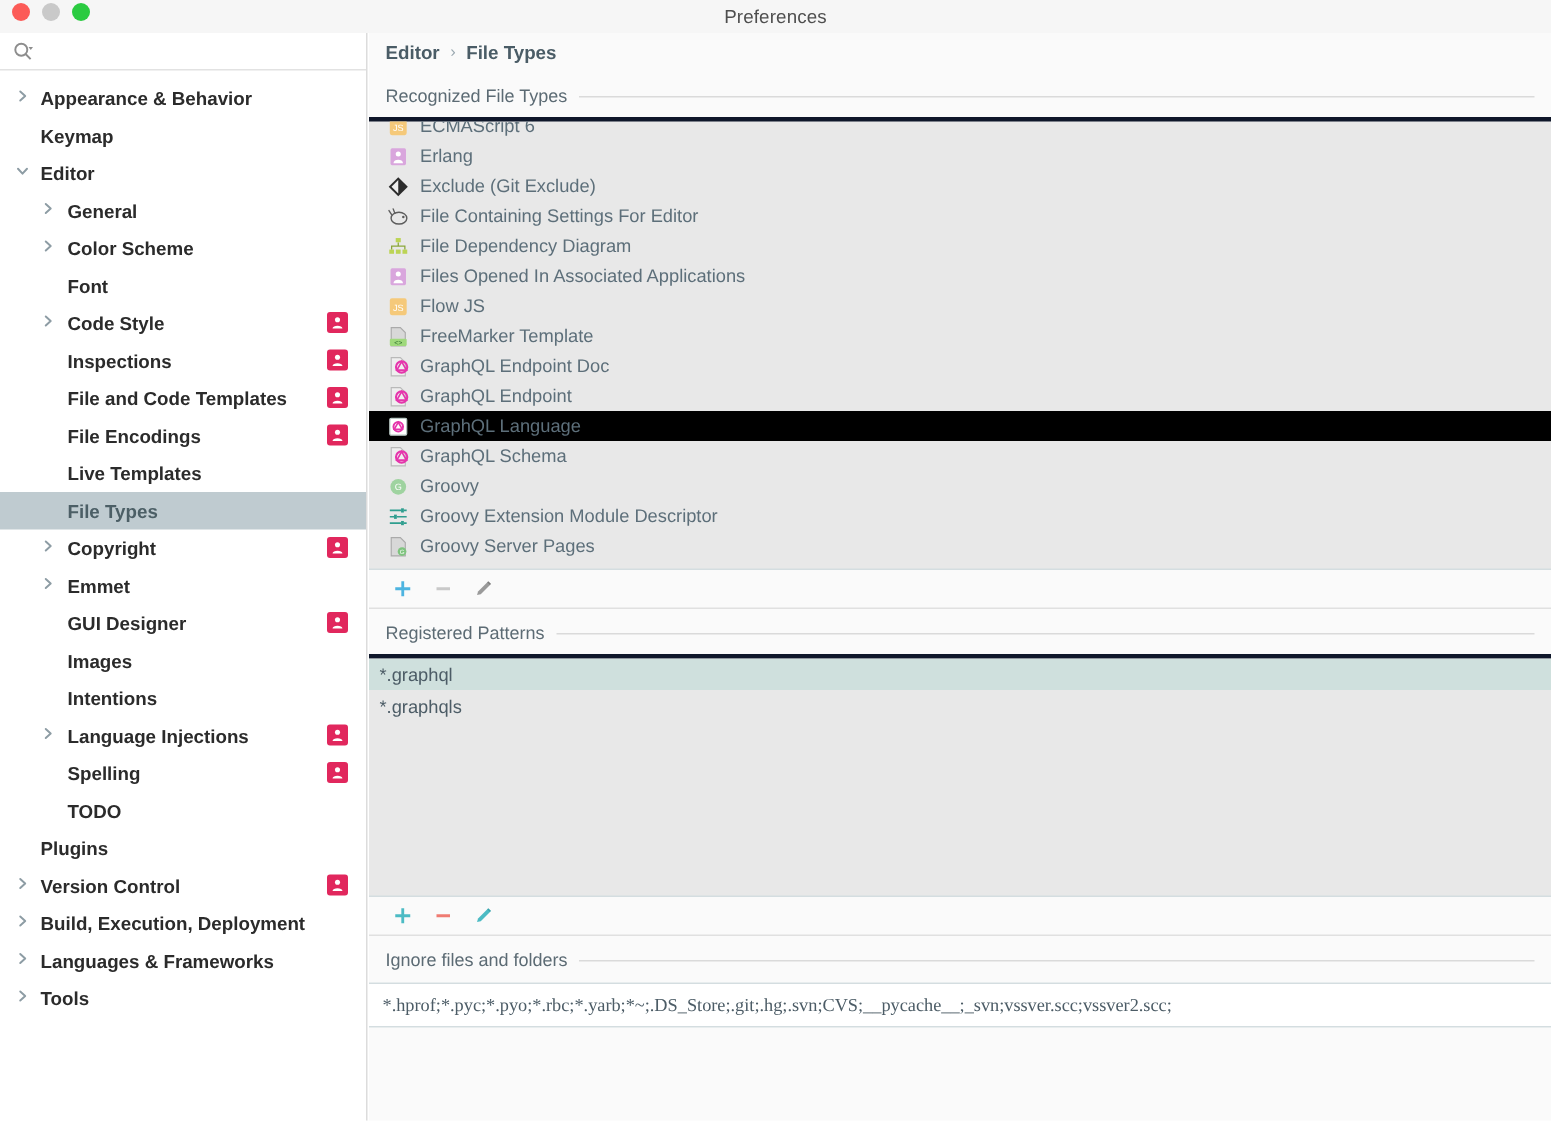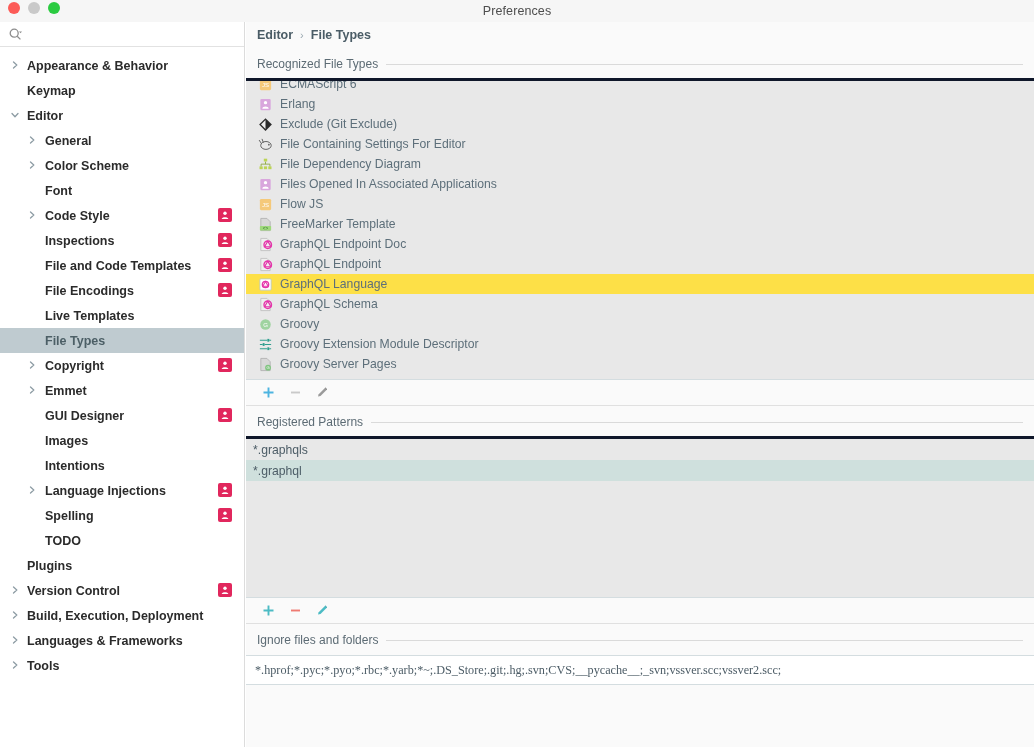--- a/index.html
+++ b/index.html
@@ -91,21 +91,21 @@
   .listbox {
     margin: 4px 0 0 0; background: #e8e8e8;
     border-top: 3px solid #0f172a; border-bottom: 1px solid #d4dde0;
     overflow: hidden; position: relative;
   }
   .ftlist { height: 302px; }
   .frow {
     height: 20px; display: flex; align-items: center;
     font-size: 12.2px; color: #5d6f7a; padding-left: 12px; cursor: default;
   }
-  .frow.selected { background: #fde047; }
+  .frow.selected { background: #000000; }
   .frow .fname { margin-left: 7px; white-space: nowrap; }
   .ficon { width: 15px; height: 15px; flex: 0 0 15px; display:block; }
 
   .toolbar {
     height: 26px; display: flex; align-items: center; gap: 2px;
     padding-left: 10px; background: #fafafa;
     border-bottom: 1px solid #e0e0e0;
   }
   .tbtn {
     width: 25px; height: 22px; display: flex; align-items: center;
@@ -474,25 +474,25 @@
         <path d="M10.2 2.8 L12 4.6" stroke="#7c7c7c" stroke-width="1"></path>
       </svg>
     </button>
   </div>
 
   <div class="section-head">
     <span class="lbl">Registered Patterns</span>
     <span class="rule"></span>
   </div>
   <div class="listbox patlist" id="patlist">
+      <div class="prow selected">
+        <span>*.graphql</span>
+      </div>
       <div class="prow">
         <span>*.graphqls</span>
-      </div>
-      <div class="prow selected">
-        <span>*.graphql</span>
       </div>
     </div>
   <div class="toolbar">
     <button class="tbtn">
       <svg width="13" height="13" viewBox="0 0 13 13">
           <path d="M6.5 1.5 V11.5 M1.5 6.5 H11.5" stroke="#4cbbc4" stroke-width="1.9"></path>
         </svg>
     </button>
     <button class="tbtn">
       <svg width="13" height="13" viewBox="0 0 13 13">

